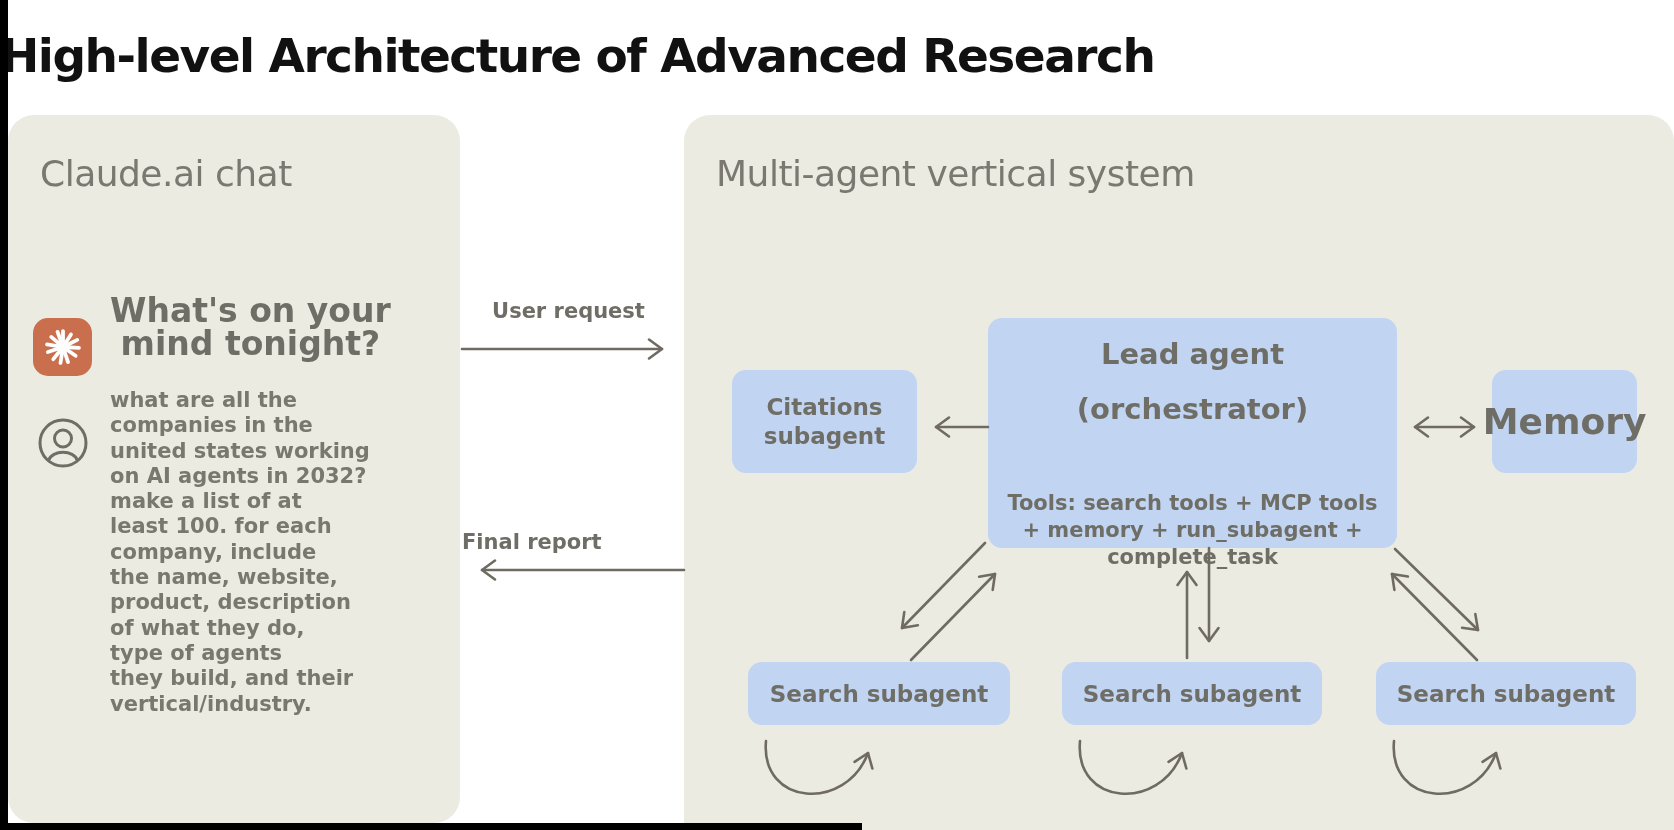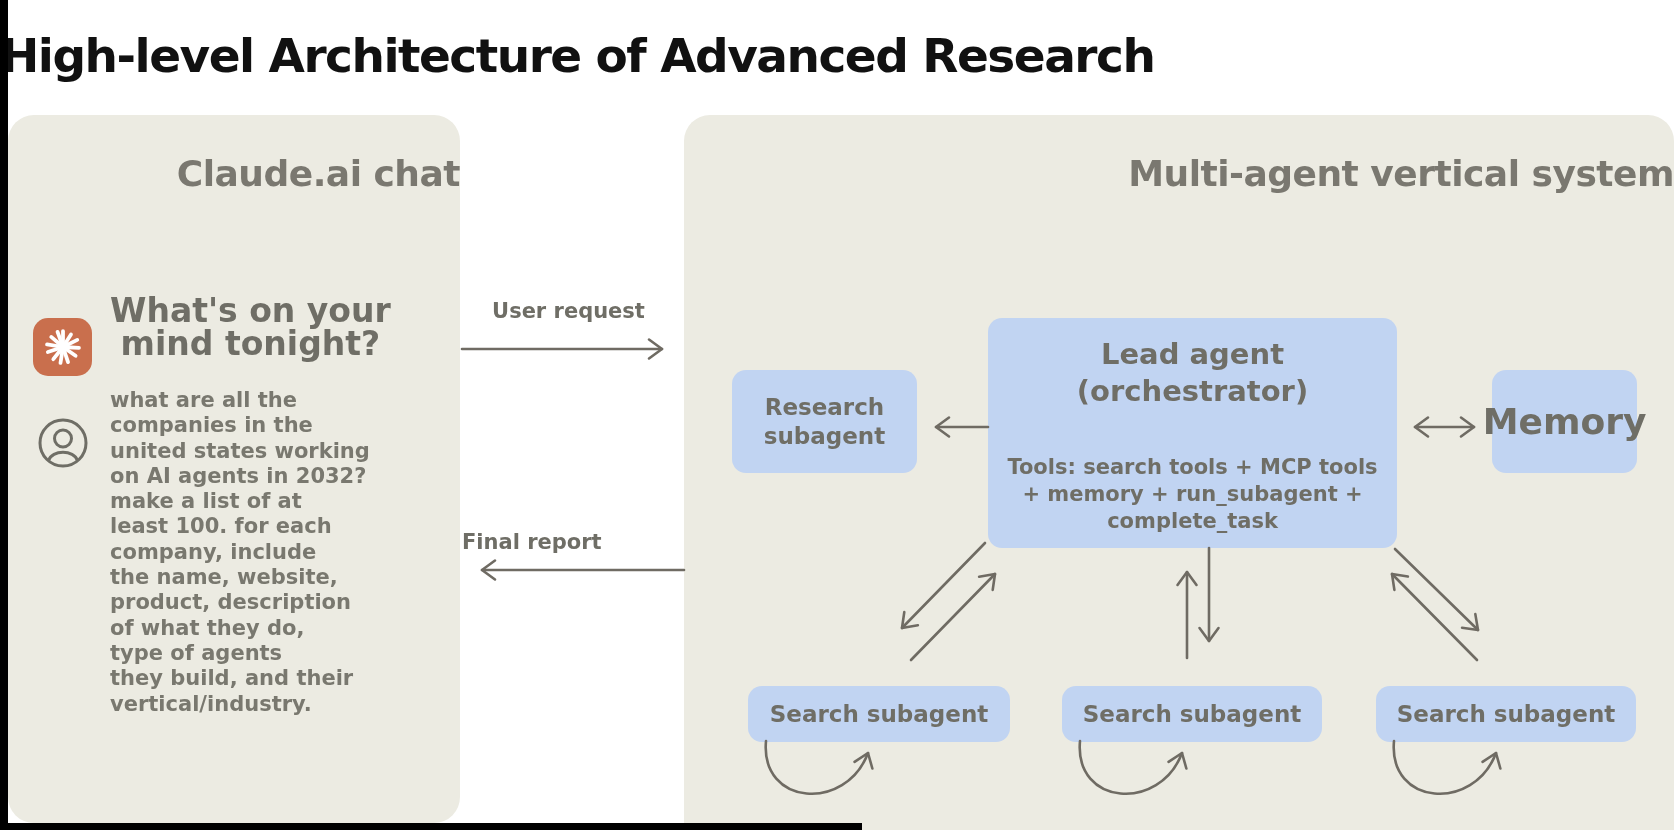--- a/index.html
+++ b/index.html
@@ -14,22 +14,22 @@
   .title{
     position:absolute;left:0;top:12px;width:1674px;text-align:left;
     font-size:47px;font-weight:bold;letter-spacing:-1.5px;color:#111111;margin-top:16px;
   }
 
   .panel{position:absolute;background:#ECEBE2;border-radius:26px;}
   .panel-left{left:8px;top:115px;width:452px;height:708px;}
   .panel-right{left:684px;top:115px;width:990px;height:745px;}
 
   .panel-header{
-    position:absolute;width:100%;text-align:right;top:38px;
-    font-size:36px;font-weight:bold;color:#7A7870;letter-spacing:-0.5px;
+    position:absolute;width:100%;text-align:left;top:38px;
+    font-size:36px;font-weight:normal;color:#7A7870;letter-spacing:-0.5px;padding-left:32px;
   }
 
   .preline{white-space:pre-line;}
 
   .claude-icon{
     position:absolute;left:25px;top:203px;width:59px;height:58px;
     background:#C96F4D;border-radius:15px;display:flex;align-items:center;justify-content:center;
   }
   .assistant-text{
     position:absolute;left:102px;top:179px;
@@ -43,29 +43,29 @@
 
   .flow-label{
     position:absolute;font-size:21px;font-weight:bold;color:#6F6E66;
   }
   .label-request{left:462px;top:299px;width:213px;text-align:center;}
   .label-report{left:462px;top:530px;width:222px;}
 
   .bluebox{
     position:absolute;background:#C1D4F2;border-radius:14px;
     display:flex;flex-direction:column;align-items:center;justify-content:center;
-    color:#6F6E66;font-weight:bold;text-align:center;
+    color:#6F6E66;font-weight:bold;text-align:center;gap:18px;
   }
   .lead-agent{left:304px;top:203px;width:409px;height:230px;justify-content:flex-start;padding-top:18px;box-sizing:border-box;}
   .lead-title{font-size:29px;line-height:37px;}
   .lead-subtitle{font-size:29px;line-height:37px;}
   .lead-tools{font-size:21px;line-height:27px;margin-top:44px;}
   .citations-box{left:48px;top:255px;width:185px;height:103px;font-size:23px;line-height:29px;}
   .memory-box{left:808px;top:255px;width:145px;height:103px;font-size:36px;}
-  .search-box{top:547px;height:56px;font-size:23px;margin-top:24px;}
+  .search-box{top:547px;height:63px;font-size:23px;}
   .search-1{left:64px;width:262px;}
   .search-2{left:378px;width:260px;}
   .search-3{left:692px;width:260px;}
 
   .arrows{position:absolute;left:0;top:0;width:1674px;height:830px;pointer-events:none;z-index:10;}
 </style>
 </head>
 <body>
 
 <div id="stage">
@@ -128,21 +128,21 @@
     <div class="panel-header">Multi-agent vertical system</div>
 
     <div class="bluebox lead-agent">
       <div class="lead-title">Lead agent</div>
       <div class="lead-subtitle">(orchestrator)</div>
       <div class="lead-tools preline">Tools: search tools + MCP tools
 + memory + run_subagent +
 complete_task</div>
     </div>
 
-    <div class="bluebox citations-box preline">Research
+    <div class="bluebox citations-box preline">Citations
 subagent</div>
     <div class="bluebox memory-box">Memory</div>
 
     <div class="bluebox search-box search-1">Search subagent</div>
     <div class="bluebox search-box search-2">Search subagent</div>
     <div class="bluebox search-box search-3">Search subagent</div>
   </div>
 
   <svg class="arrows" viewBox="0 0 1674 830">
     <defs>

